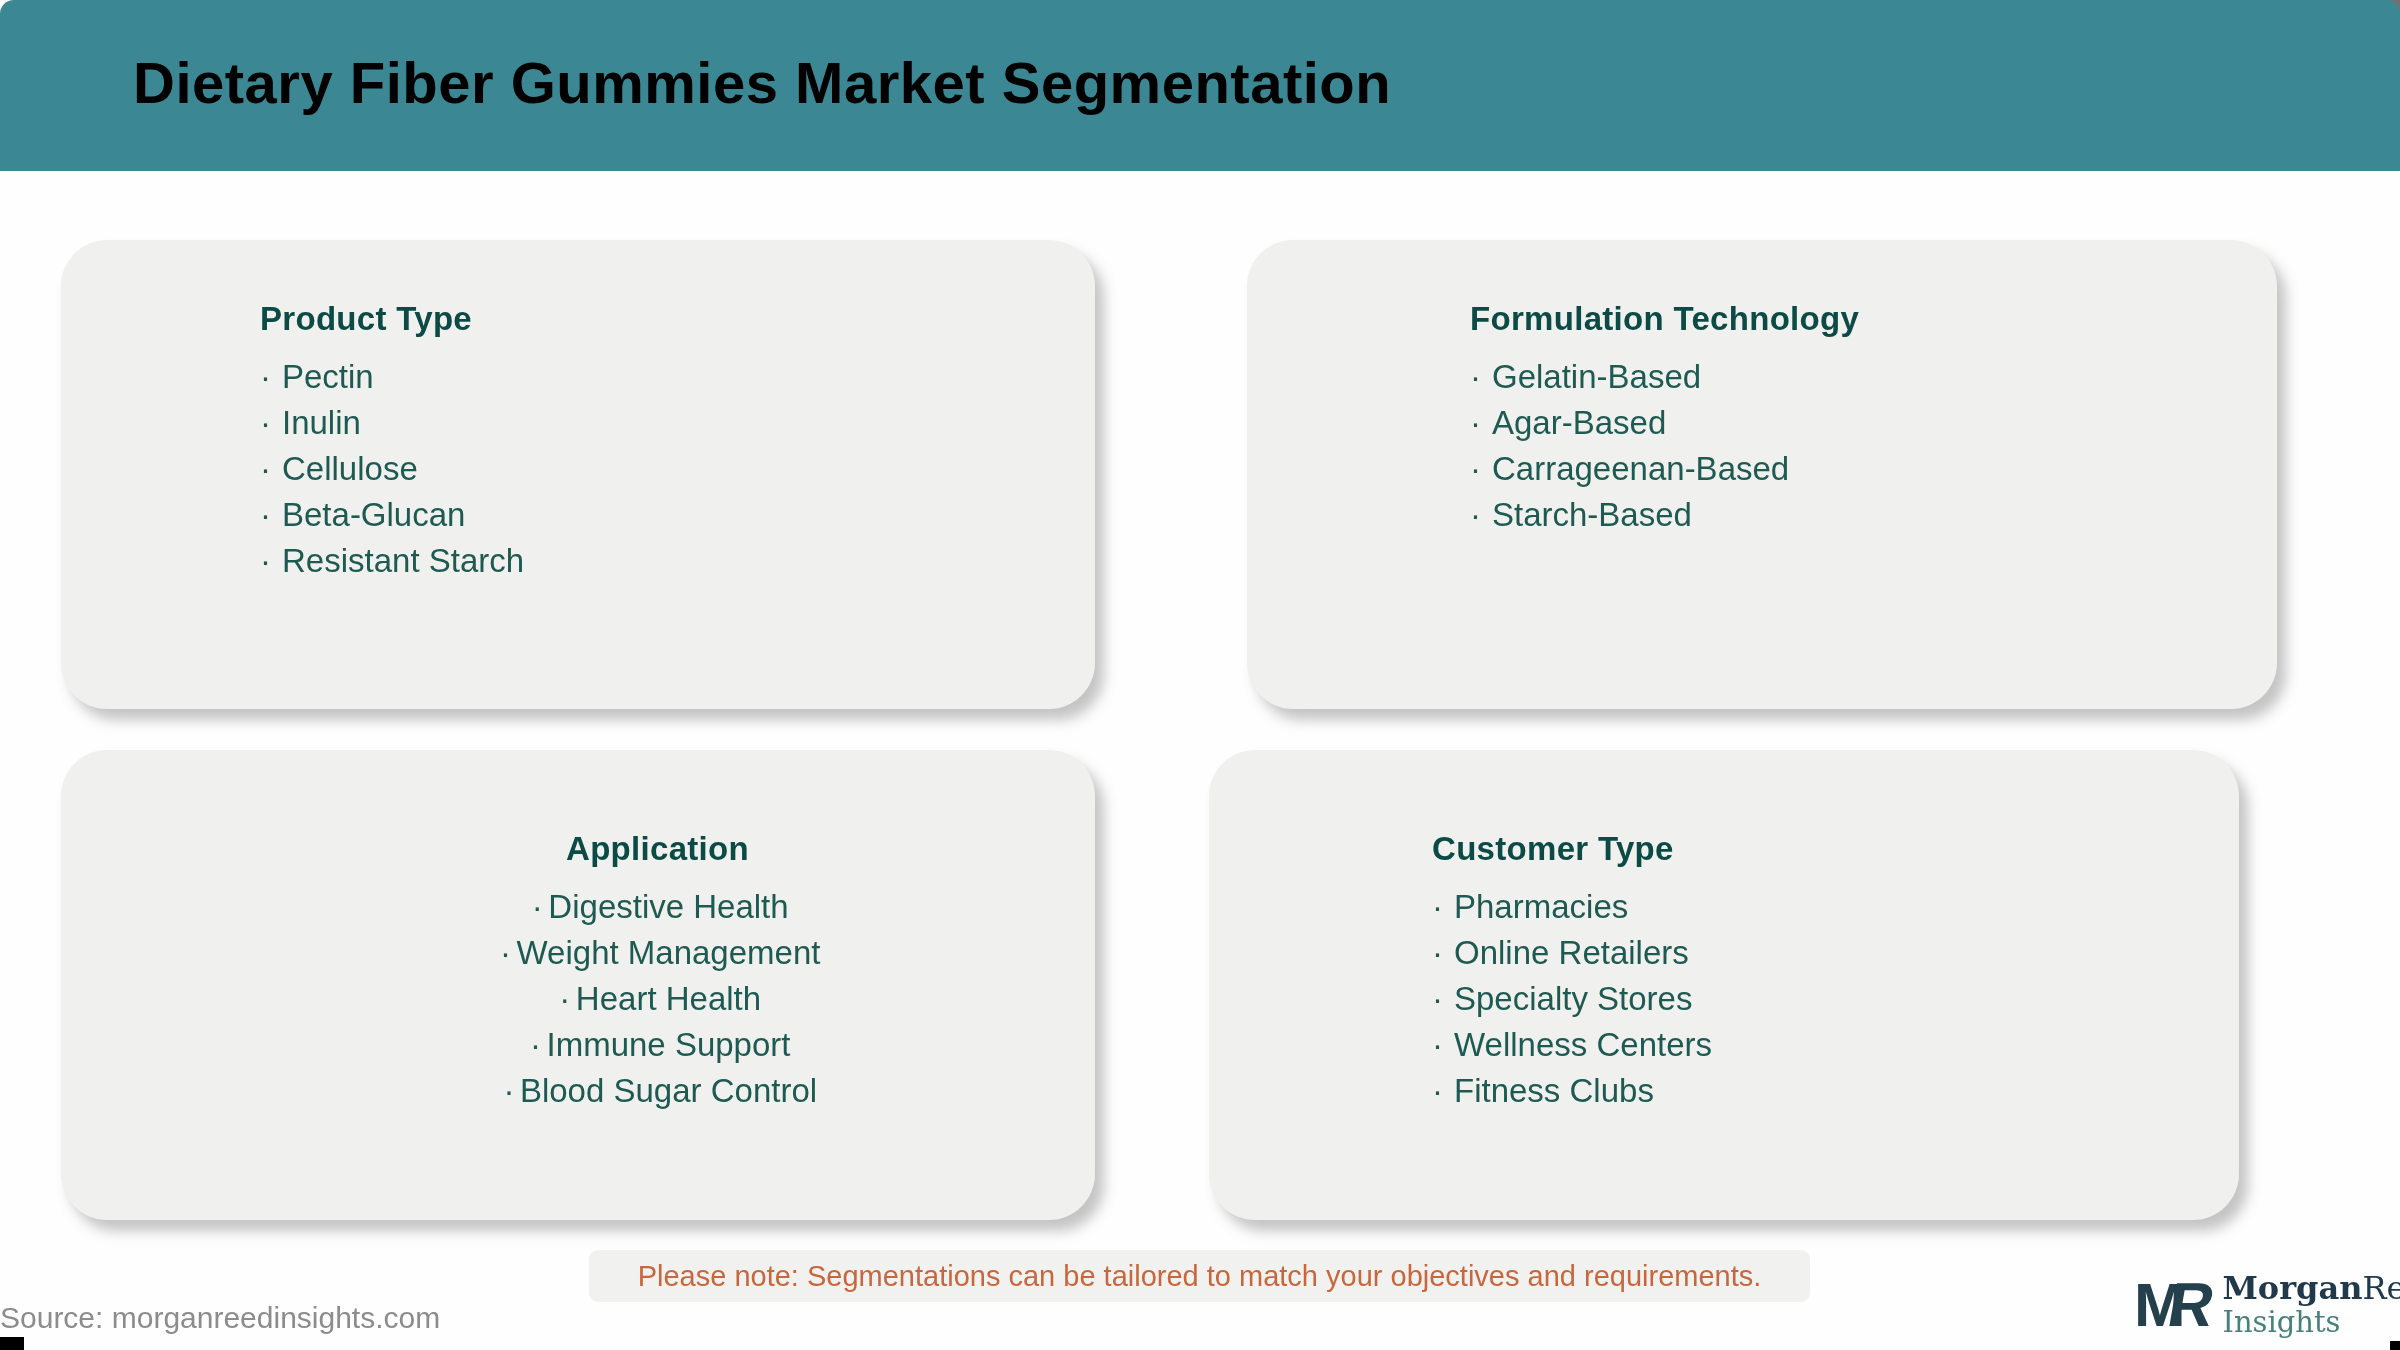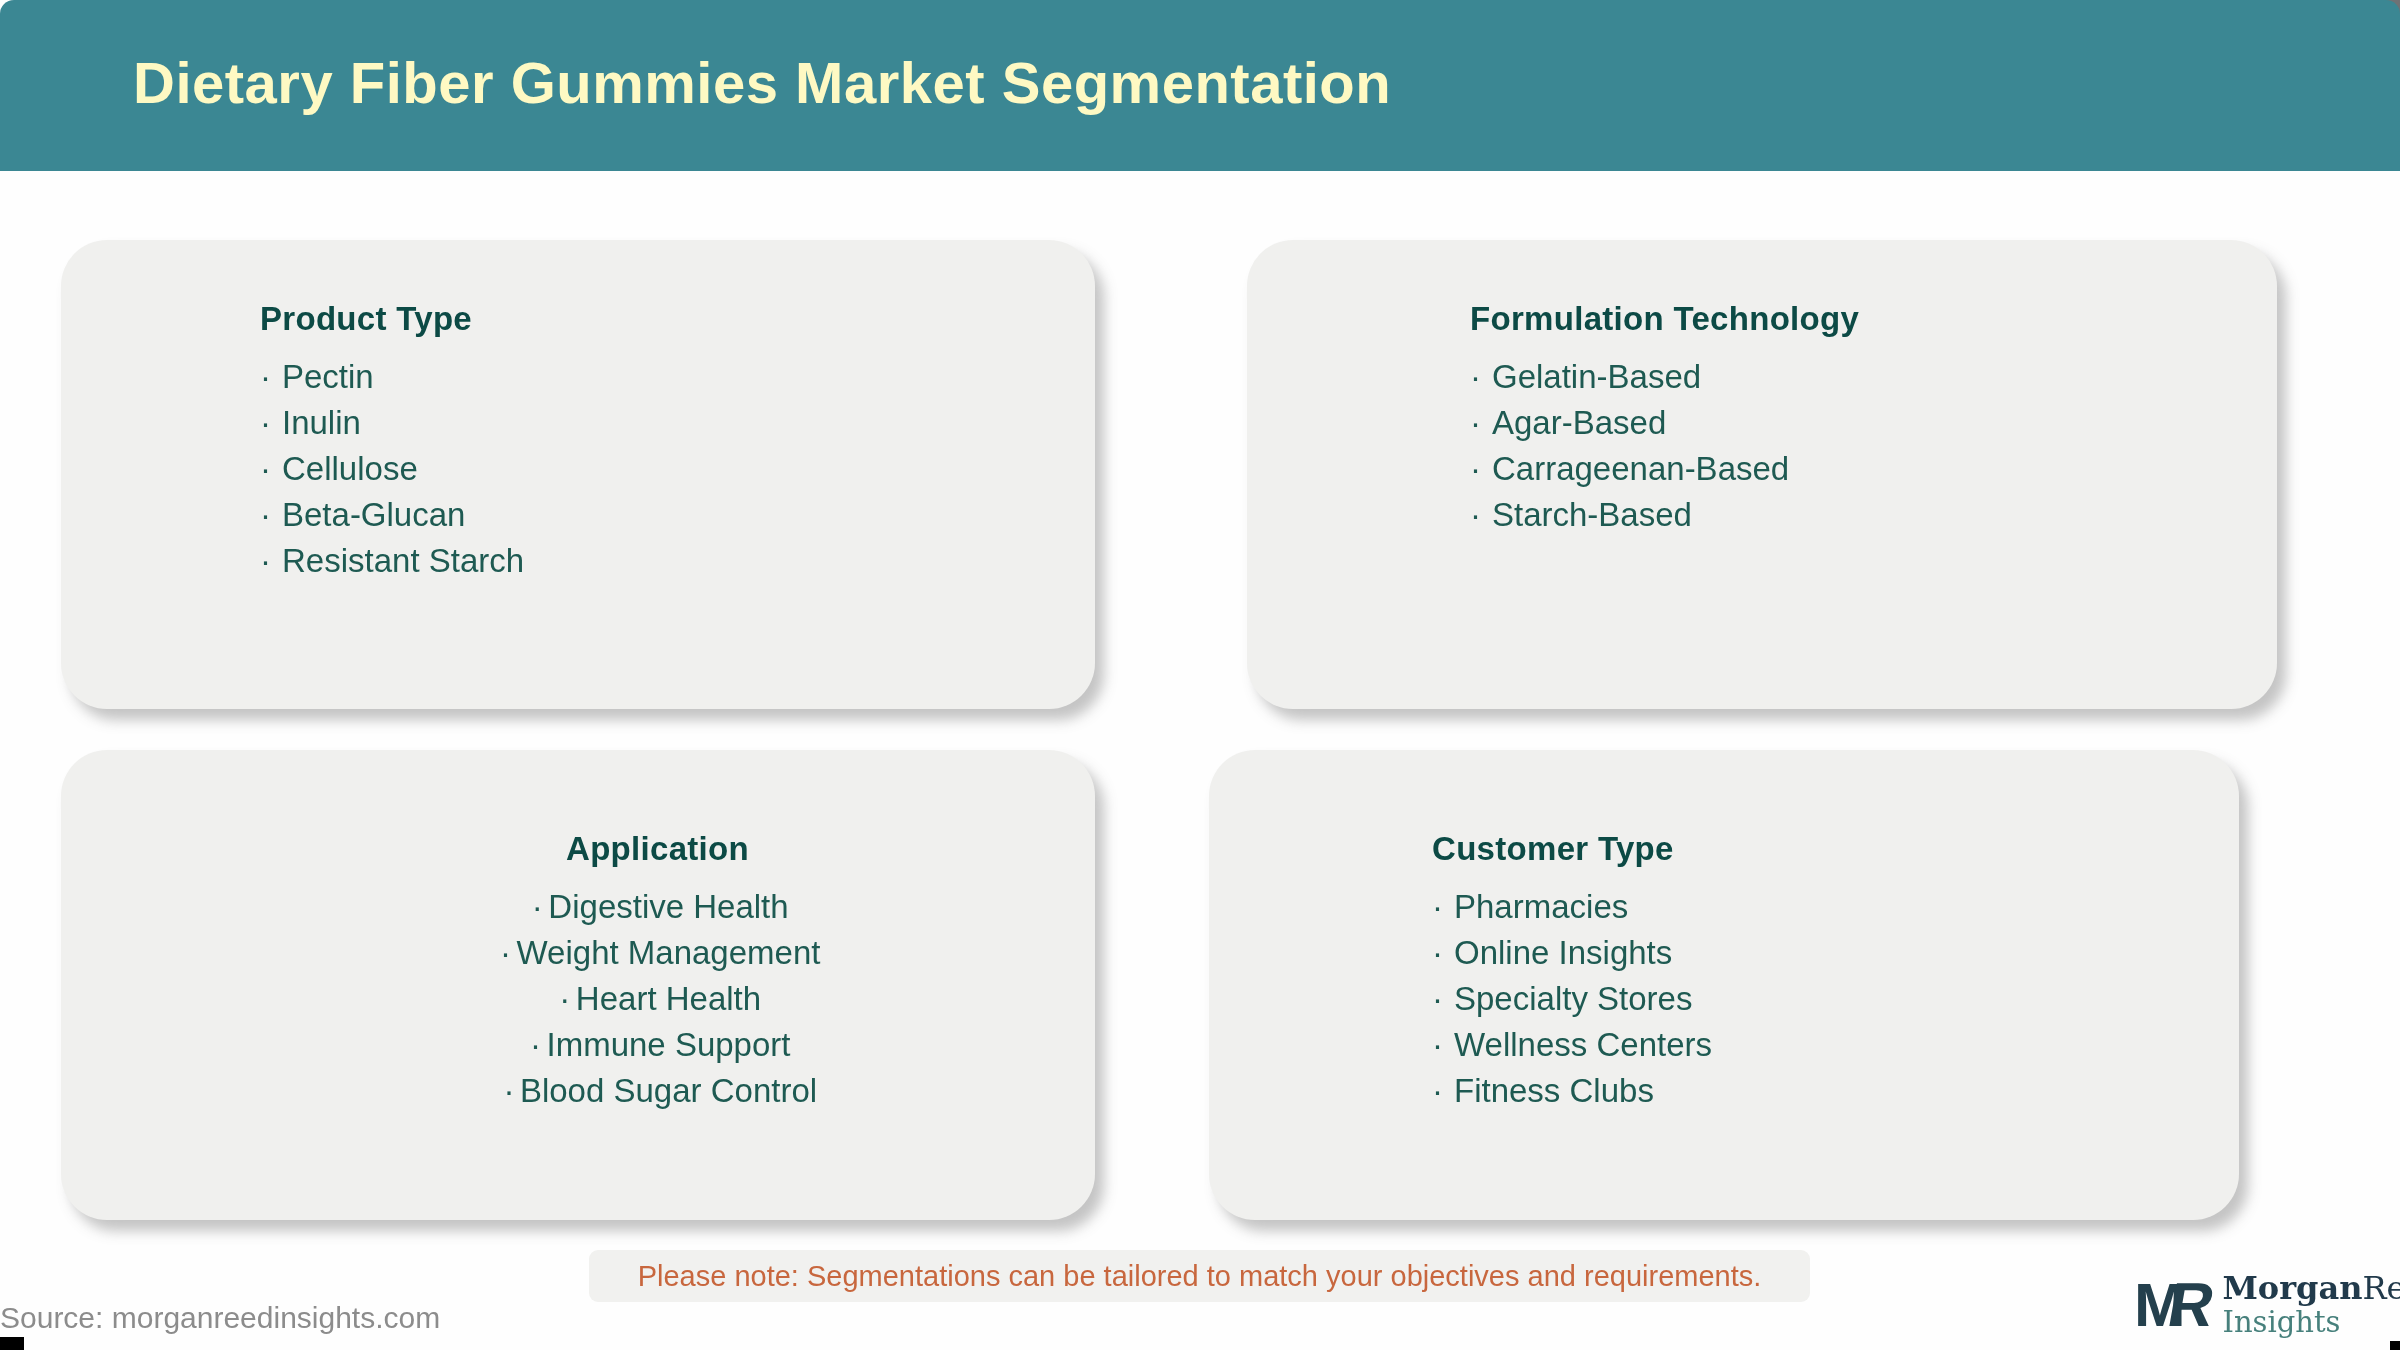--- a/index.html
+++ b/index.html
@@ -22,21 +22,21 @@
   .header {
     position: absolute; top: 0; left: 0;
     width: 2400px; height: 171px;
     background: #3b8793;
     border-radius: 14px 14px 0 0;
     z-index: 1;
     display: flex; align-items: center;
   }
   .header h1 {
     margin: 0 0 6px 133px;
-    color: #fef9c3;
+    color: #000000;
     font-size: 58px;
     font-weight: 700;
     letter-spacing: 0.5px;
   }
 
   
   .card {
     position: absolute;
     background: #f0f0ee;
     border-radius: 46px;
@@ -186,21 +186,21 @@
       <li class="card-item"><span class="bullet">·</span><span class="item-text">Heart Health</span></li>
       <li class="card-item"><span class="bullet">·</span><span class="item-text">Immune Support</span></li>
       <li class="card-item"><span class="bullet">·</span><span class="item-text">Blood Sugar Control</span></li>
     </ul>
   </section>
 
   <section class="card pos-br">
     <h2 class="card-title">Customer Type</h2>
     <ul class="card-list">
       <li class="card-item"><span class="bullet">·</span><span class="item-text">Pharmacies</span></li>
-      <li class="card-item"><span class="bullet">·</span><span class="item-text">Online Insights</span></li>
+      <li class="card-item"><span class="bullet">·</span><span class="item-text">Online Retailers</span></li>
       <li class="card-item"><span class="bullet">·</span><span class="item-text">Specialty Stores</span></li>
       <li class="card-item"><span class="bullet">·</span><span class="item-text">Wellness Centers</span></li>
       <li class="card-item"><span class="bullet">·</span><span class="item-text">Fitness Clubs</span></li>
     </ul>
   </section>
 
   <div class="note-pill">
     <span>Please note: Segmentations can be tailored to match your objectives and requirements.</span>
   </div>
   <div class="source-line">Source: morganreedinsights.com</div>

